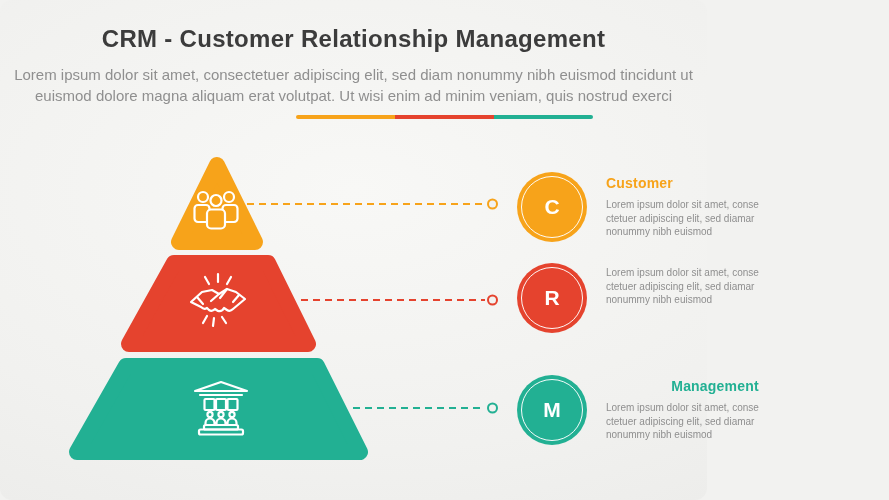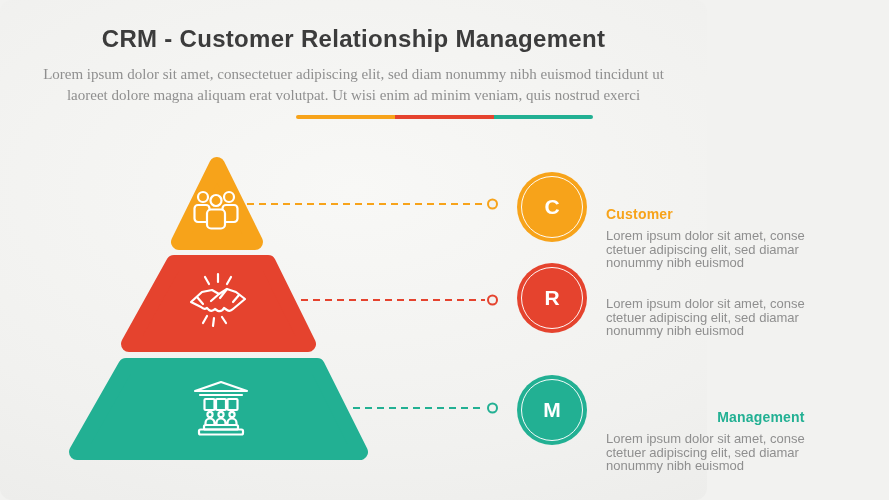--- a/index.html
+++ b/index.html
@@ -20,21 +20,20 @@
     position: absolute; top: 25px; left: 0; width: 100%;
     text-align: center;
     font-size: 24px; font-weight: 700; letter-spacing: .3px;
     color: var(--c-heading, #3C3C3C);
   }
   .subtitle {
     position: absolute; top: 64px; left: 0; width: 100%;
     text-align: center;
     font-size: 15px; line-height: 21px;
     color: var(--c-body, #8F8F8F);
-    font-family: Liberation Serif, serif;
   }
   .divider {
     position: absolute; top: 115px; left: 296px;
     width: 297px; height: 4px;
     display: flex; border-radius: 2px; overflow: hidden;
   }
   .divider .seg { flex: 1 1 0; height: 100%; }
   .seg-customer     { background: var(--c-customer); }
   .seg-relationship { background: var(--c-relationship); }
   .seg-management   { background: var(--c-management); }
@@ -64,36 +63,36 @@
     display: flex; align-items: center; justify-content: center;
   }
   .badge::after {
     content: ""; position: absolute; inset: 4px;
     border: 1.6px solid rgba(255,255,255,.95); border-radius: 50%;
   }
   .badge span { color: #fff; font-weight: 700; font-size: 21px; }
   .bg-customer     { background: var(--c-customer); }
   .bg-relationship { background: var(--c-relationship); }
   .bg-management   { background: var(--c-management); }
-  .texts { padding-top: 3px; margin-top: 31px; }
+  .texts { padding-top: 3px; }
   .item-title { font-size: 14px; font-weight: 700; margin-bottom: 7px; letter-spacing: .2px; }
   .title-customer     { color: var(--c-customer); }
   .title-relationship { color: var(--c-relationship); }
   .title-management   { color: var(--c-management); text-align: right; }
-  .item-line { font-size: 13px; line-height: 13.5px; color: var(--c-body, #8F8F8F); white-space: nowrap; }
+  .item-line { font-size: 10px; line-height: 13.5px; color: var(--c-body, #8F8F8F); white-space: nowrap; }
 </style>
 </head>
 <body>
 
 <div class="stage">
 
   <h1 class="page-title">CRM - Customer Relationship Management</h1>
   <div class="subtitle">
     <div>Lorem ipsum dolor sit amet, consectetuer adipiscing elit, sed diam nonummy nibh euismod tincidunt ut</div>
-    <div>laoreet dolore magna aliquam erat volutpat. Ut wisi enim ad minim veniam, quis nostrud exerci</div>
+    <div>euismod dolore magna aliquam erat volutpat. Ut wisi enim ad minim veniam, quis nostrud exerci</div>
   </div>
   <div class="divider">
     <span class="seg seg-customer"></span>
     <span class="seg seg-relationship"></span>
     <span class="seg seg-management"></span>
   </div>
 
   <svg class="canvas" viewBox="0 0 889 500">
 
     <polygon class="layer layer-customer" points="217,165 179,242 255,242"></polygon>

